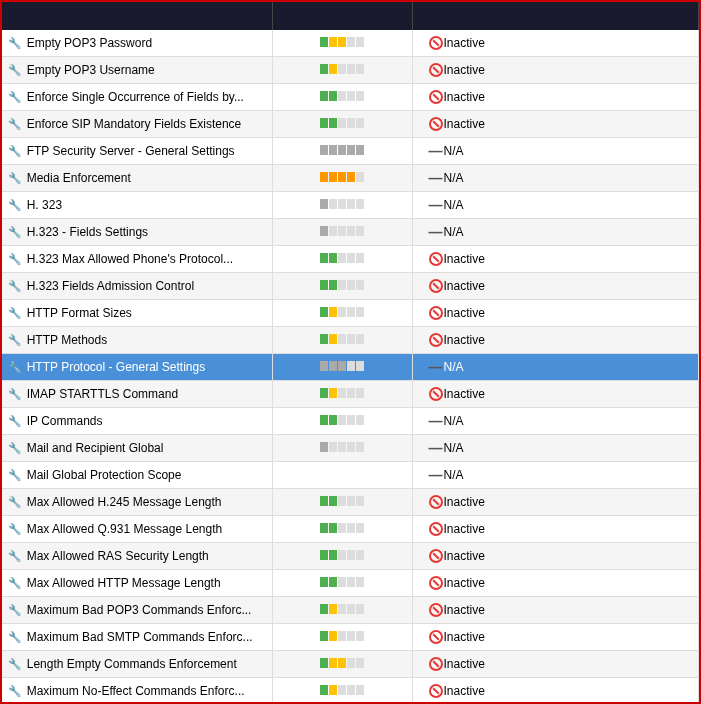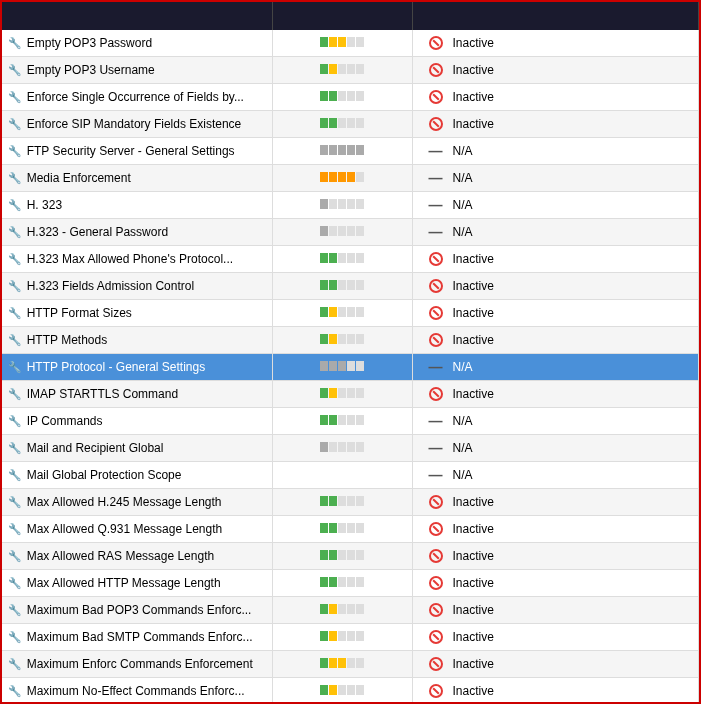--- a/index.html
+++ b/index.html
@@ -87,21 +87,21 @@
       width: 8px;
     }
     .bar-full-gray { background: #aaa; }
     .bar-full-green { background: #4caf50; }
     .bar-full-yellow { background: #ffc107; }
     .bar-full-orange { background: #ff9800; }
     .bar-empty { background: #ddd; }
     .status-cell {
       display: flex;
       align-items: center;
-      gap: 10px;
+      gap: 1px;
       padding: 3px 10px;
     }
     .inactive-icon {
       width: 14px;
       height: 14px;
       border-radius: 50%;
       border: 2px solid #e53935;
       display: inline-flex;
       align-items: center;
       justify-content: center;
@@ -291,21 +291,21 @@
             <div class="status-cell">
               <span class="dash-icon">—</span>
               <span>N/A</span>
             </div>
           </td>
         </tr>
         <tr>
           <td>
             <div class="settings-cell">
               <span class="wrench-icon">🔧</span>
-              <span class="settings-name">H.323 - General Password</span>
+              <span class="settings-name">H.323 - Fields Settings</span>
             </div>
           </td>
           <td class="perf-cell"><div class="perf-bar">
               <div class="bar-segment bar-full-gray"></div>
               <div class="bar-segment bar-empty"></div>
               <div class="bar-segment bar-empty"></div>
               <div class="bar-segment bar-empty"></div>
               <div class="bar-segment bar-empty"></div>
             </div></td>
           <td>
@@ -537,21 +537,21 @@
             <div class="status-cell">
               <span class="inactive-icon"></span>
               <span>Inactive</span>
             </div>
           </td>
         </tr>
         <tr>
           <td>
             <div class="settings-cell">
               <span class="wrench-icon">🔧</span>
-              <span class="settings-name">Max Allowed RAS Message Length</span>
+              <span class="settings-name">Max Allowed RAS Security Length</span>
             </div>
           </td>
           <td class="perf-cell"><div class="perf-bar">
               <div class="bar-segment bar-full-green"></div>
               <div class="bar-segment bar-full-green"></div>
               <div class="bar-segment bar-empty"></div>
               <div class="bar-segment bar-empty"></div>
               <div class="bar-segment bar-empty"></div>
             </div></td>
           <td>
@@ -621,21 +621,21 @@
             <div class="status-cell">
               <span class="inactive-icon"></span>
               <span>Inactive</span>
             </div>
           </td>
         </tr>
         <tr>
           <td>
             <div class="settings-cell">
               <span class="wrench-icon">🔧</span>
-              <span class="settings-name">Maximum Enforc Commands Enforcement</span>
+              <span class="settings-name">Length Empty Commands Enforcement</span>
             </div>
           </td>
           <td class="perf-cell"><div class="perf-bar">
               <div class="bar-segment bar-full-green"></div>
               <div class="bar-segment bar-full-yellow"></div>
               <div class="bar-segment bar-full-yellow"></div>
               <div class="bar-segment bar-empty"></div>
               <div class="bar-segment bar-empty"></div>
             </div></td>
           <td>

